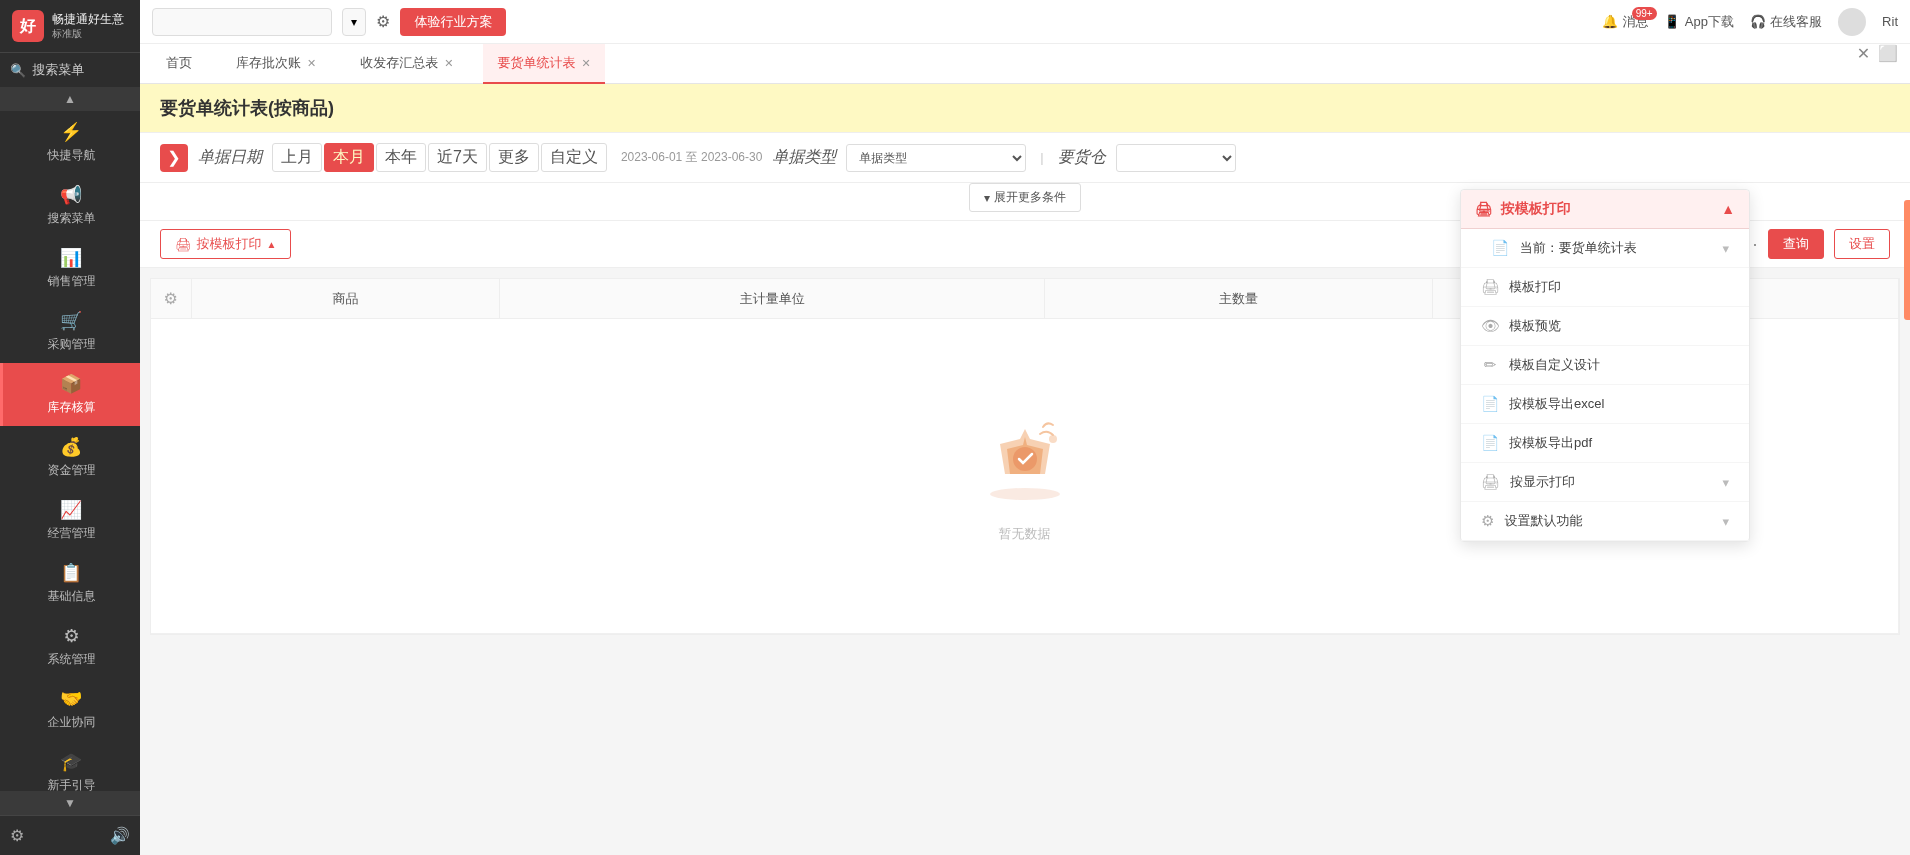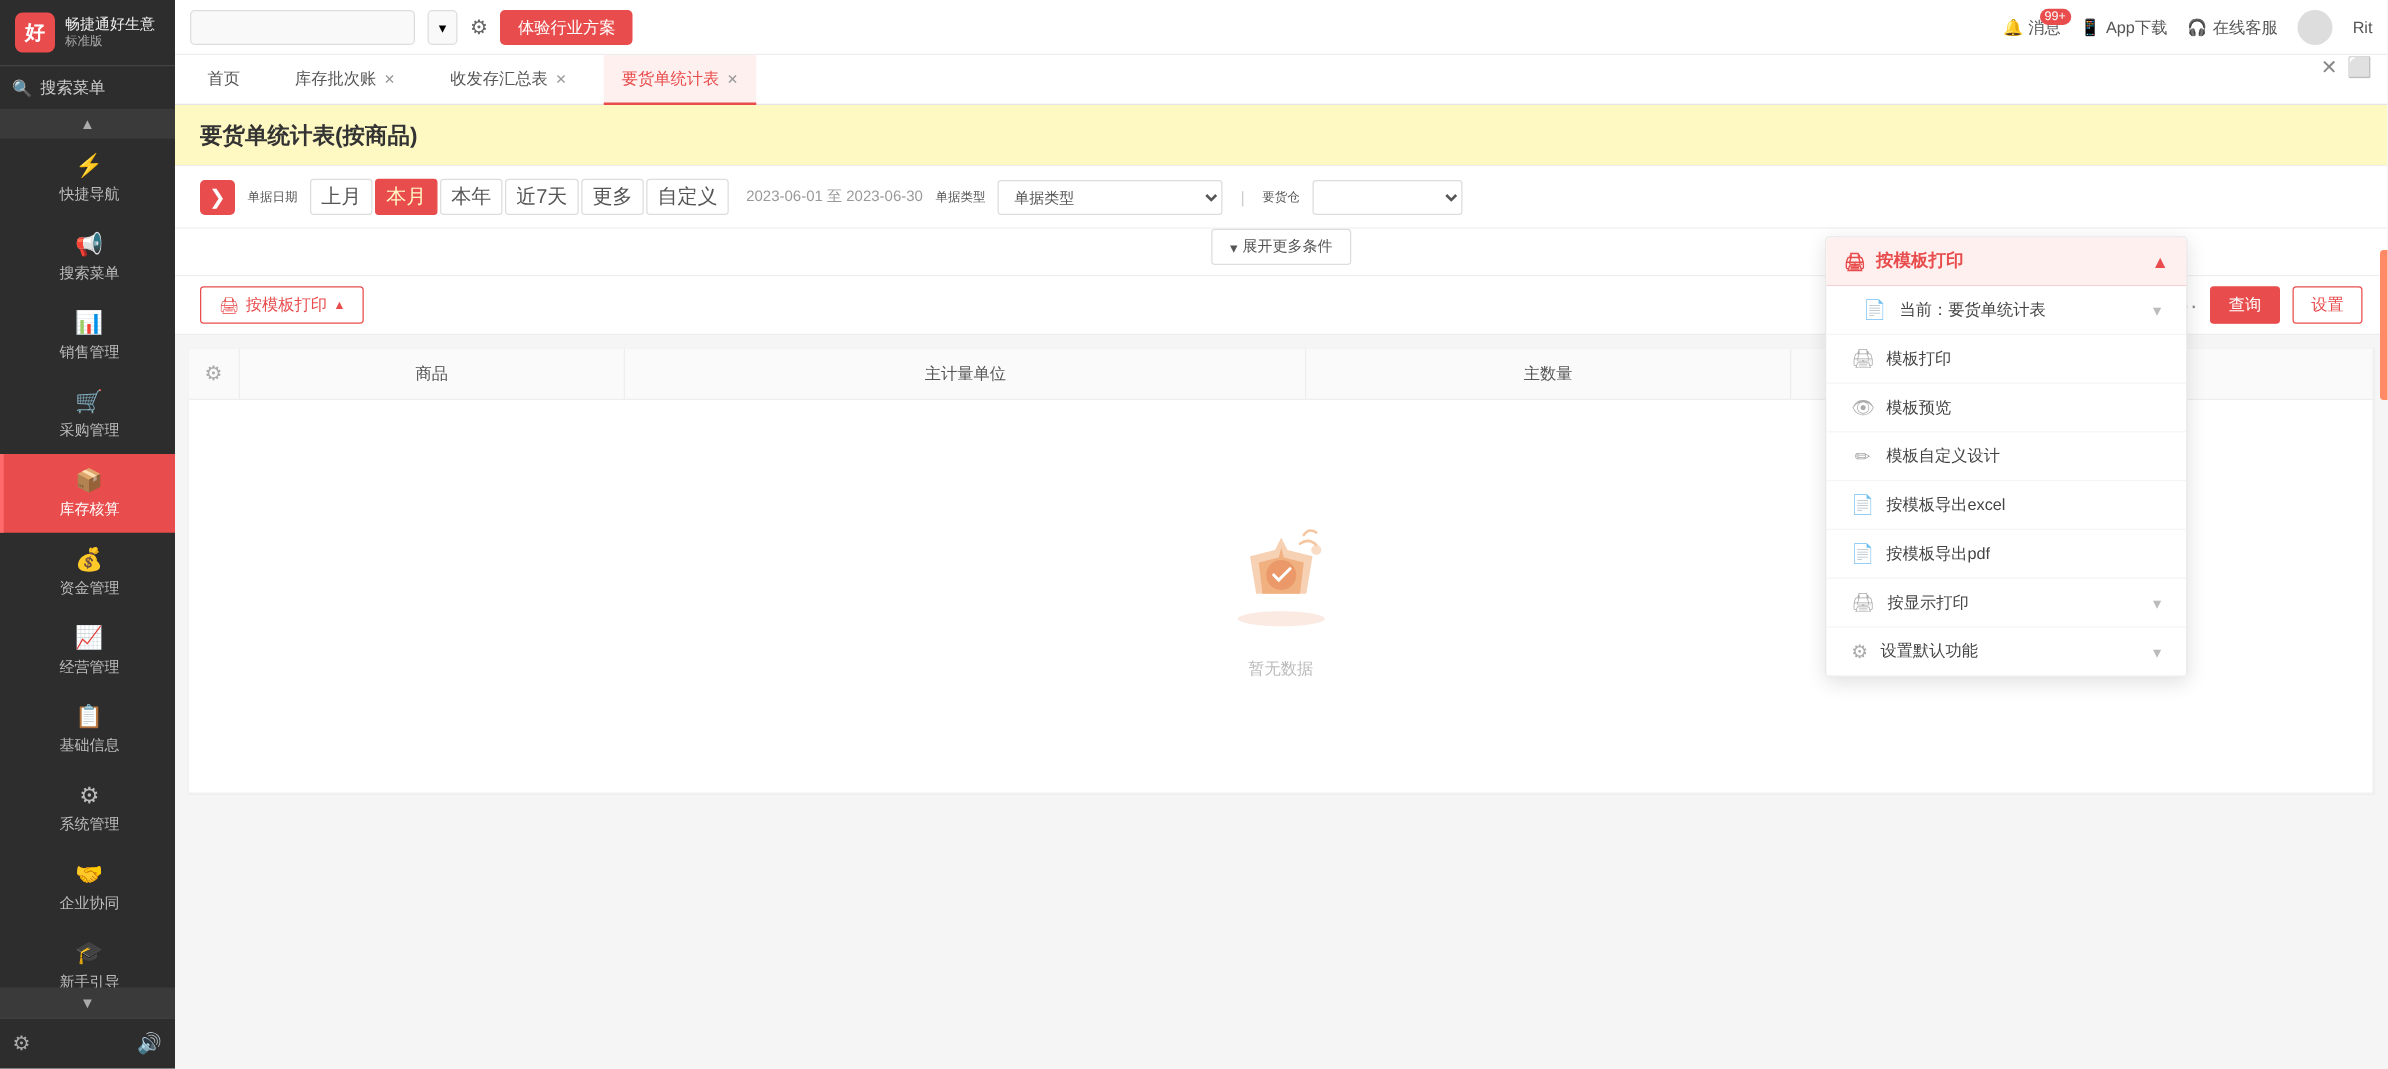--- a/index.html
+++ b/index.html
@@ -144,21 +144,21 @@
     .filter-bar {
       background: #fff; padding: 10px 20px;
       display: flex; flex-wrap: wrap; align-items: center; gap: 10px;
       border-bottom: 1px solid #eee;
     }
     .filter-expand-btn {
       width: 28px; height: 28px; background: #e84c4c; color: #fff;
       display: flex; align-items: center; justify-content: center;
       border-radius: 4px; cursor: pointer; font-size: 16px;
     }
-    .filter-label { color: #555; font-size: 10px; white-space: nowrap; }
+    .filter-label { color: #555; font-size: 16px; white-space: nowrap; font-style: italic; }
     .date-btns { display: flex; align-items: center; gap: 2px; }
     .date-btn {
       padding: 3px 8px; border: 1px solid #ddd; border-radius: 3px;
       cursor: pointer; font-size: 16px; color: #555; background: #fff;
     }
     .date-btn.active { background: #e84c4c; color: #fef9c3; border-color: #e84c4c; }
     .date-range { font-size: 12px; color: #999; margin-left: 4px; text-align: center; }
     .filter-select {
       height: 28px; border: 1px solid #ddd; border-radius: 3px;
       padding: 0 8px; font-size: 12px; color: #555; background: #fff;

